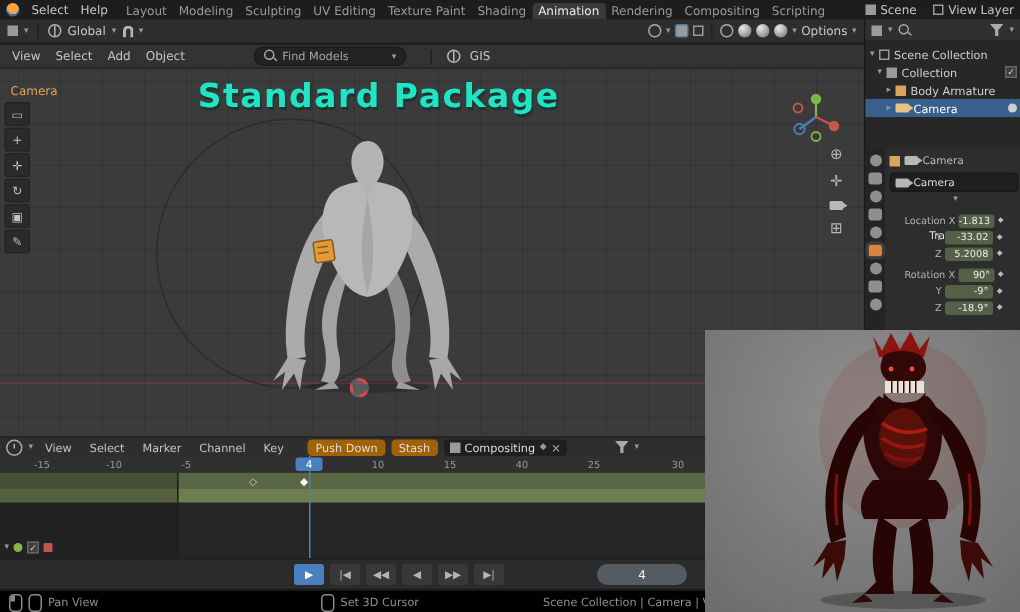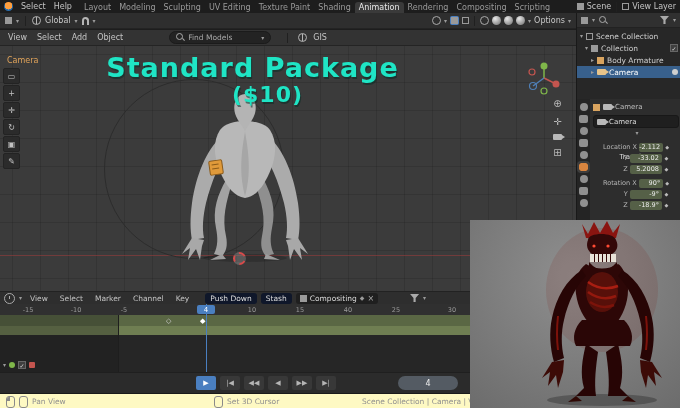--- a/index.html
+++ b/index.html
@@ -56,21 +56,21 @@
   
   #viewport{left:0;top:46px;width:576px;height:245px;background:#3b3b3b;overflow:hidden;
         background-image:linear-gradient(rgba(0,0,0,0.12) 1px,transparent 1px),linear-gradient(90deg,rgba(0,0,0,0.12) 1px,transparent 1px);
         background-size:28px 28px;background-position:12px 8px;}
   .x-axis{left:0;top:209px;width:576px;height:1px;background:rgba(160,60,60,0.55);}
   .cam-circle{left:104px;top:33px;width:178px;height:178px;border:1px solid #2c2c2c;border-radius:50%;}
   .camera-label{left:7px;top:10px;font-size:8px;color:#e2a45a;}
   .tools{left:3px;top:22px;display:flex;flex-direction:column;gap:1px;}
   .tool{width:15px;height:14px;background:rgba(42,42,42,0.92);border:1px solid #232323;border-radius:2px;
         color:#c2c2c2;font-size:8px;display:flex;align-items:center;justify-content:center;}
-  .ov-title{left:100px;top:6px;width:305px;text-align:center;font-size:27px;font-weight:bold;color:#1fe5c5;
+  .ov-title{left:100px;top:6px;width:305px;text-align:center;font-size:22px;font-weight:bold;color:#1fe5c5;
         letter-spacing:1px;text-shadow:1px 2px 0 rgba(8,45,38,0.55);z-index:4;}
   .ov-price{left:115px;top:36px;width:305px;text-align:center;font-size:22px;font-weight:bold;color:#1fe5c5;
         letter-spacing:1px;text-shadow:1px 2px 0 rgba(8,45,38,0.55);z-index:4;}
   .creature{left:170px;top:42px;z-index:2;}
   .gizmo{left:524px;top:12px;z-index:3;}
   .vicons{left:553px;top:52px;display:flex;flex-direction:column;gap:7px;align-items:center;color:#b8b8b8;font-size:10px;z-index:3;}
   .cursor3d{left:233px;top:206px;width:9px;height:9px;border-radius:50%;border:2px dashed #d84b4b;background:rgba(255,255,255,0.2);z-index:3;}
   .orange-gizmo{left:209px;top:114px;width:12px;height:13px;background:#e09a3a;border:1px solid #8a5a1a;border-radius:2px;transform:rotate(-8deg);z-index:3;}
   .orange-gizmo::after{content:'';position:absolute;left:2px;top:3px;width:7px;height:1px;background:#8a5a1a;box-shadow:0 4px 0 #8a5a1a;}
 
@@ -93,21 +93,21 @@
   .pc-sec{height:11px;font-size:7px;color:#ddd;display:flex;align-items:center;gap:17px;padding-left:2px;margin-top:2px;flex-direction:column;}
   .prow{display:flex;align-items:center;height:10px;margin:1px 12px;gap:2px;}
   .prow.gap{margin-top:4px;}
   .plabel{width:34px;font-size:6.5px;color:#b5b5b5;text-align:right;white-space:nowrap;}
   .pfield{width:40px;height:9px;background:#556047;border-radius:2px;color:#ececec;font-size:6.5px;display:flex;align-items:center;justify-content:flex-end;padding-right:3px;}
   .pdot{font-size:5px;color:#bbb;width:7px;text-align:center;}
 
   
   #tl-header{left:0;top:291px;width:576px;height:13px;background:#2e2e2e;border-top:1px solid #222;
         display:flex;align-items:center;gap:4px;padding:0 4px;box-sizing:border-box;font-size:7.5px;}
-  .tlbtn{background:#0f172a;border-radius:3px;padding:1px 5px;color:#ddd;white-space:nowrap;}
+  .tlbtn{background:#a16207;border-radius:3px;padding:1px 5px;color:#ddd;white-space:nowrap;}
   .action-field{display:flex;align-items:center;gap:3px;background:#1f1f1f;border-radius:3px;padding:0 4px;height:11px;color:#ddd;}
   #ruler{left:0;top:304px;width:576px;height:11px;background:#303030;border-bottom:1px solid #242424;}
   .tick{position:absolute;top:2px;transform:translateX(-50%);font-size:6.5px;color:#9a9a9a;}
   .frame-badge{position:absolute;left:197px;top:1px;width:18px;height:9px;background:#4a7fc0;border-radius:2px;color:#fff;
         font-size:7px;display:flex;align-items:center;justify-content:center;z-index:2;}
   #tl-body{left:0;top:315px;width:576px;height:57px;background:#262626;overflow:hidden;}
   .band1{position:absolute;left:0;top:0;width:100%;height:11px;background:#5a6744;}
   .band2{position:absolute;left:0;top:11px;width:100%;height:9px;background:#6f7e52;}
   .chan-left{position:absolute;left:0;top:0;width:118px;height:100%;background:rgba(25,25,25,0.3);border-right:1px solid #1e1e1e;}
   .chan-icons{position:absolute;left:3px;bottom:3px;display:flex;align-items:center;gap:3px;font-size:7px;color:#aaa;}
@@ -115,21 +115,21 @@
   .playhead{position:absolute;left:206px;top:304px;width:1px;height:68px;background:#4a7fc0;z-index:1;}
 
   
   #playbar{left:0;top:372px;width:576px;height:21px;background:#2b2b2b;border-top:1px solid #1f1f1f;}
   .transport{position:absolute;left:196px;top:3px;display:flex;gap:4px;align-items:center;}
   .tbtn{min-width:16px;height:14px;background:#383838;border-radius:2px;color:#b5b5b5;font-size:7px;
         display:flex;align-items:center;justify-content:center;padding:0 2px;}
   .tbtn.blue{background:#4a7fc0;color:#fff;}
   .frame-field{position:absolute;left:398px;top:3px;width:60px;height:14px;background:#545b63;border-radius:7px;
         color:#f0f0f0;font-size:8px;display:flex;align-items:center;justify-content:center;}
-  #statusbar{left:0;top:393px;width:620px;height:15px;background:#fef9c3;border-top:1px solid #1a1a1a;
+  #statusbar{left:0;top:393px;width:620px;height:15px;background:#000000;border-top:1px solid #1a1a1a;
         font-size:7.5px;color:#8f8f8f;display:flex;align-items:center;}
   .sb-left{display:flex;align-items:center;gap:4px;padding-left:6px;}
   .sb-mid{position:absolute;left:214px;display:flex;align-items:center;gap:4px;}
   .sb-right{position:absolute;left:362px;white-space:nowrap;}
 
   
   #render{left:470px;top:220px;width:210px;height:188px;z-index:6;
         background:radial-gradient(circle at 50% 30%, #8f8f8f, #6c6c6c);overflow:hidden;}
 </style>
 </head>
@@ -227,21 +227,20 @@
       <path d="M50,42 C58,30 92,30 100,42 C108,54 106,72 98,88 C92,100 86,108 75,110 C64,108 58,100 52,88 C44,72 42,54 50,42 Z" fill="#b8b8b8"></path>
       <path d="M66,12 C70,4 80,4 84,12 C87,18 86,26 82,32 C79,37 76,40 75,44 C74,40 71,37 68,32 C64,26 63,18 66,12 Z" fill="#b4b4b4"></path>
       <path d="M22,150 L12,166 L20,160 L18,172 L26,161 L30,172 L32,158 L34,152 Z" fill="#a8a8a8"></path>
       <path d="M128,150 L138,166 L130,160 L132,172 L124,161 L120,172 L118,158 L116,152 Z" fill="#a8a8a8"></path>
       <path d="M52,166 L40,172 L56,171 Z" fill="#9d9d9d"></path>
       <path d="M96,166 L110,172 L94,171 Z" fill="#9d9d9d"></path>
       <path d="M75,44 C70,70 70,90 75,108 C80,90 80,70 75,44 Z" fill="#9a9a9a" opacity="0.6"></path>
     </svg>
 
     <div class="abs ov-title">Standard Package</div>
-    <div class="abs ov-price">($10)</div>
 
     <svg class="abs gizmo" width="40" height="40" viewBox="0 0 40 40">
       <line x1="20" y1="20" x2="20" y2="8" stroke="#7fb64a" stroke-width="1.5"></line>
       <line x1="20" y1="20" x2="32" y2="26" stroke="#c4554f" stroke-width="1.5"></line>
       <line x1="20" y1="20" x2="9" y2="28" stroke="#4f7fb6" stroke-width="1.5"></line>
       <circle cx="20" cy="8" r="3.5" fill="#7fb64a"></circle>
       <circle cx="32" cy="26" r="3.5" fill="#c4554f"></circle>
       <circle cx="9" cy="28" r="3.5" fill="none" stroke="#4f7fb6" stroke-width="1.2"></circle>
       <circle cx="20" cy="33" r="3" fill="none" stroke="#7fb64a" stroke-width="1.2"></circle>
       <circle cx="8" cy="14" r="3" fill="none" stroke="#c4554f" stroke-width="1.2"></circle>
@@ -317,21 +316,21 @@
           <span class="cam-ico" style="color:#b8b8b8;"></span>
           <span>Camera</span>
         </div>
         <div class="pc-sec">
           <span class="chev">▾</span>
           <span>Transform</span>
         </div>
 
         <div class="prow">
           <span class="plabel">Location X</span>
-          <span class="pfield">-2.112</span>
+          <span class="pfield">-1.813</span>
           <span class="pdot">◆</span>
         </div>
         <div class="prow">
           <span class="plabel">Y</span>
           <span class="pfield">-33.02</span>
           <span class="pdot">◆</span>
         </div>
         <div class="prow">
           <span class="plabel">Z</span>
           <span class="pfield">5.2008</span>

